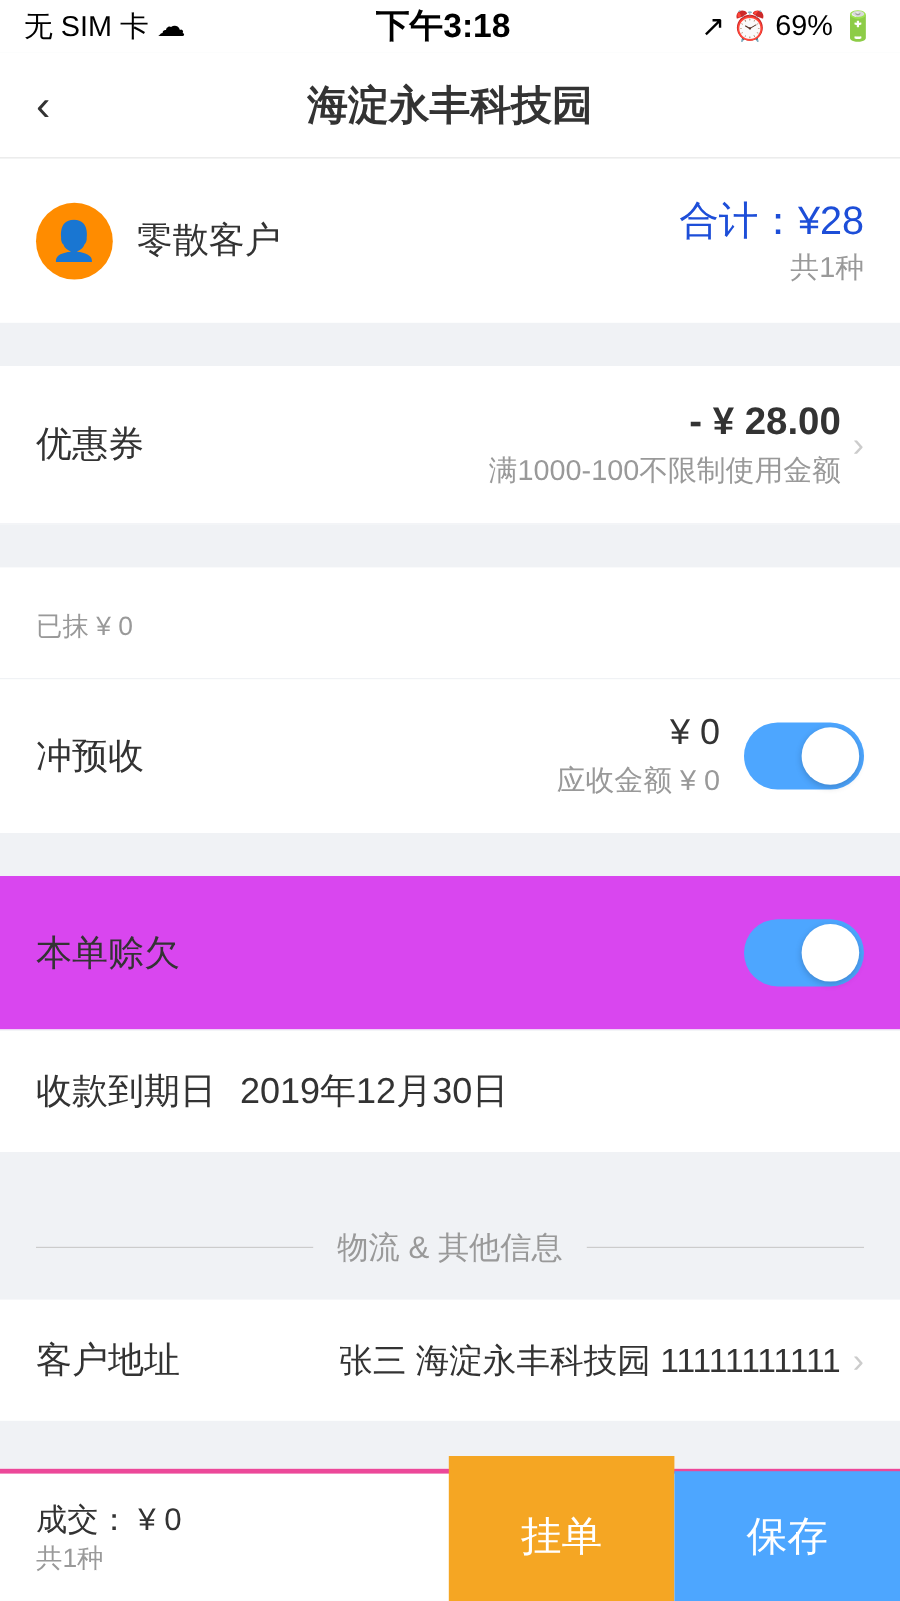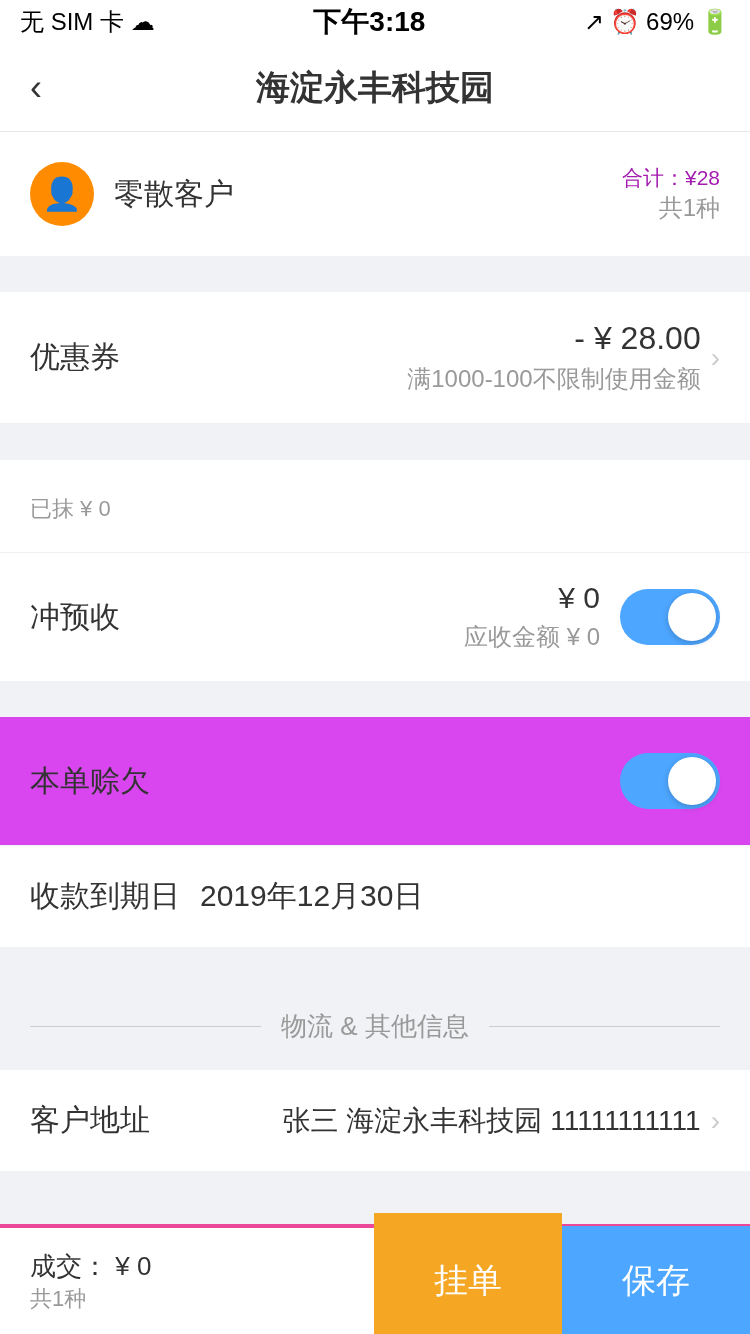--- a/index.html
+++ b/index.html
@@ -70,41 +70,41 @@
     .avatar {
       width: 64px; height: 64px;
       background: #ff8c00;
       border-radius: 50%;
       display: flex; align-items: center; justify-content: center;
       color: #fff;
       font-size: 32px;
     }
     .customer-name { font-size: 30px; color: #333; }
     .customer-right { text-align: right; }
-    .total-label { font-size: 21px; color: #a21caf; }
+    .total-label { font-size: 33px; color: #1d4ed8; }
     .total-count { font-size: 24px; color: #999; }
 
     
     .divider-row {
       height: 18px;
       background: #f0f2f5;
     }
 
     
     .coupon-row {
       display: flex;
       align-items: center;
       justify-content: space-between;
       padding: 28px 30px;
       background: #fff;
       border-bottom: 1px solid #f0f2f5;
     }
     .coupon-label { font-size: 30px; color: #333; }
     .coupon-right { text-align: right; }
-    .coupon-discount { font-size: 32px; color: #333; font-weight: 400; }
+    .coupon-discount { font-size: 32px; color: #333; font-weight: 700; }
     .coupon-desc { font-size: 24px; color: #999; margin-top: 6px; }
     .chevron {
       color: #ccc;
       font-size: 28px;
       margin-left: 10px;
     }
     .coupon-right-wrapper { display: flex; align-items: center; }
 
     
     .amount-section {

